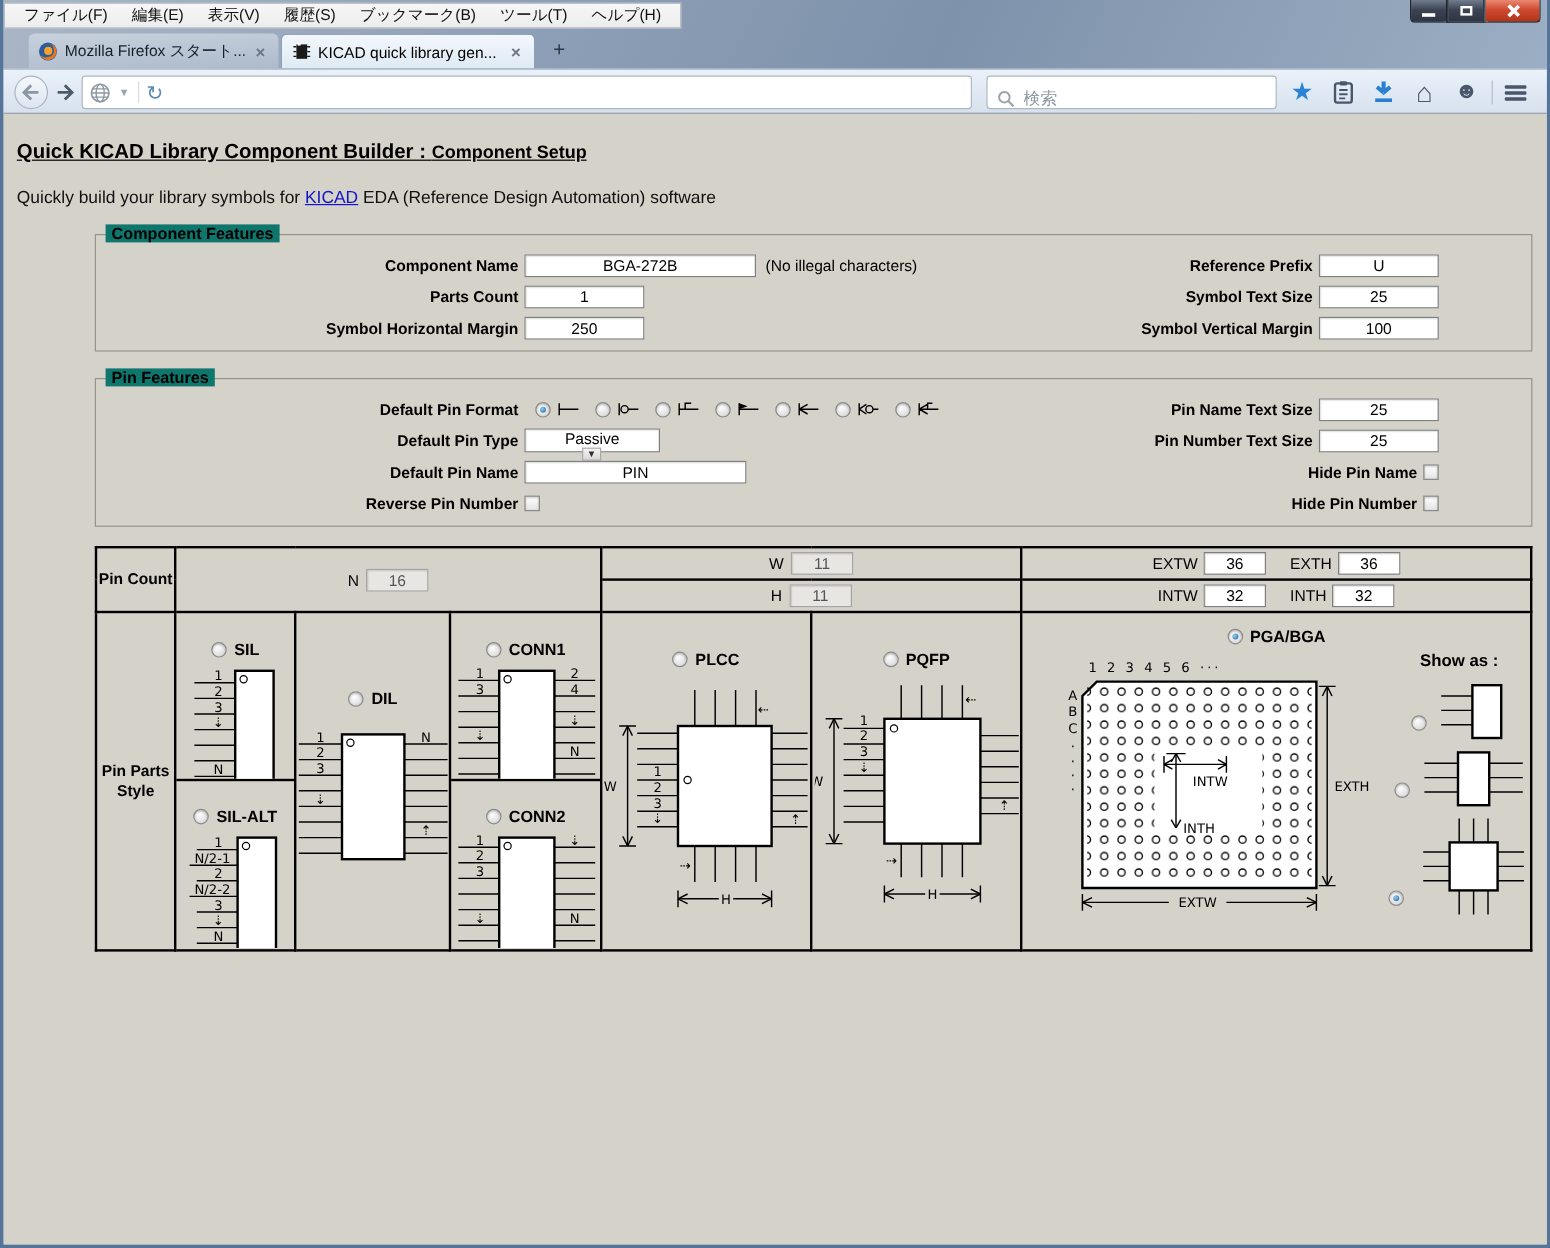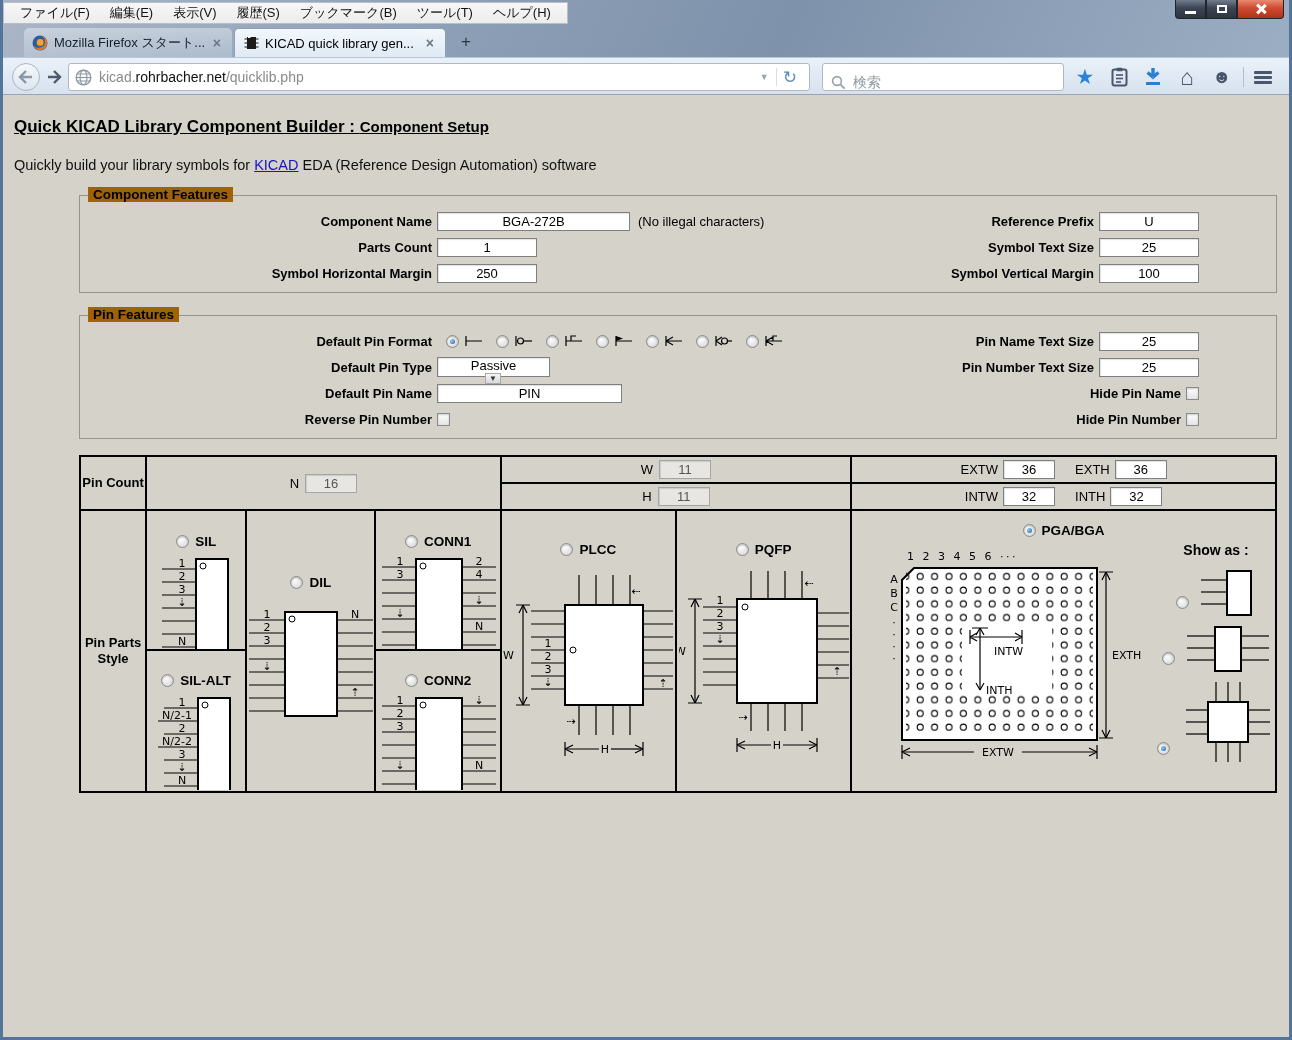--- a/index.html
+++ b/index.html
@@ -66,21 +66,21 @@
   
   .page { position:absolute; top:95px; left:-3px; width:1292px; height:945px; background:#d5d2c9; padding:14px 15px 0 14px; }
 
   h1.title { font-size:17px; font-weight:bold; text-decoration:underline; margin-top:8px; }
   h1.title .section { font-size:15px; }
   .tagline { font-size:14.5px; margin-top:20px; color:#111; }
   .tagline a { color:#1414c8; text-decoration:underline; }
 
   .fieldset { position:relative; margin-left:65px; width:1198px; border:1px solid #98938a;
     padding:12px 0 6px 0; margin-top:22px; }
-  .legend { position:absolute; top:-9px; left:8px; background:#a16207; padding:0 5px; font-weight:bold; font-size:13.5px; }
+  .legend { position:absolute; top:-9px; left:8px; background:#0f766e; padding:0 5px; font-weight:bold; font-size:13.5px; }
   .frow { position:relative; display:flex; align-items:center; height:26px; }
   .l-lbl { width:352px; text-align:right; font-weight:bold; font-size:13px; }
   .l-ctl { margin-left:5px; display:flex; align-items:center; }
   .r-wrap { position:absolute; right:77px; display:flex; align-items:center; }
   .r-lbl { font-weight:bold; font-size:13px; margin-right:5px; }
   .note { margin-left:8px; font-size:13px; }
 
   .inp { height:19px; border:1px solid #7f7f7f; background:#fff; text-align:center;
     font:13px "Liberation Sans",sans-serif; box-shadow:inset 1px 1px 1px rgba(0,0,0,.12); }
   .w100 { width:100px; } .w193 { width:193px; } .w185 { width:185px; } .w52 { width:52px; }
@@ -207,21 +207,20 @@
       </div>
 
       <div class="urlbox">
         <svg width="17" height="17" viewBox="0 0 17 17">
           <circle cx="8.5" cy="8.5" r="7.3" fill="none" stroke="#8e99a4" stroke-width="1.4"></circle>
           <ellipse cx="8.5" cy="8.5" rx="3.4" ry="7.3" fill="none" stroke="#8e99a4" stroke-width="1.2"></ellipse>
           <line x1="1.3" y1="8.5" x2="15.7" y2="8.5" stroke="#8e99a4" stroke-width="1.2"></line>
           <line x1="2.2" y1="5" x2="14.8" y2="5" stroke="#8e99a4" stroke-width="1"></line>
           <line x1="2.2" y1="12" x2="14.8" y2="12" stroke="#8e99a4" stroke-width="1"></line>
         </svg>
-        <span class="url-text"><span class="url-dim">kicad.</span><span class="url-host">rohrbacher.net</span><span class="url-dim">/quicklib.php</span></span>
         <span class="url-caret">▼</span>
         <span class="url-sep"></span>
         <span class="url-reload">↻</span>
       </div>
 
       <div class="searchbox">
         <svg width="15" height="15" viewBox="0 0 15 15">
           <circle cx="6" cy="6" r="4.4" fill="none" stroke="#98a2ab" stroke-width="1.6"></circle>
           <line x1="9.4" y1="9.4" x2="13.6" y2="13.6" stroke="#98a2ab" stroke-width="1.8"></line>
         </svg>

